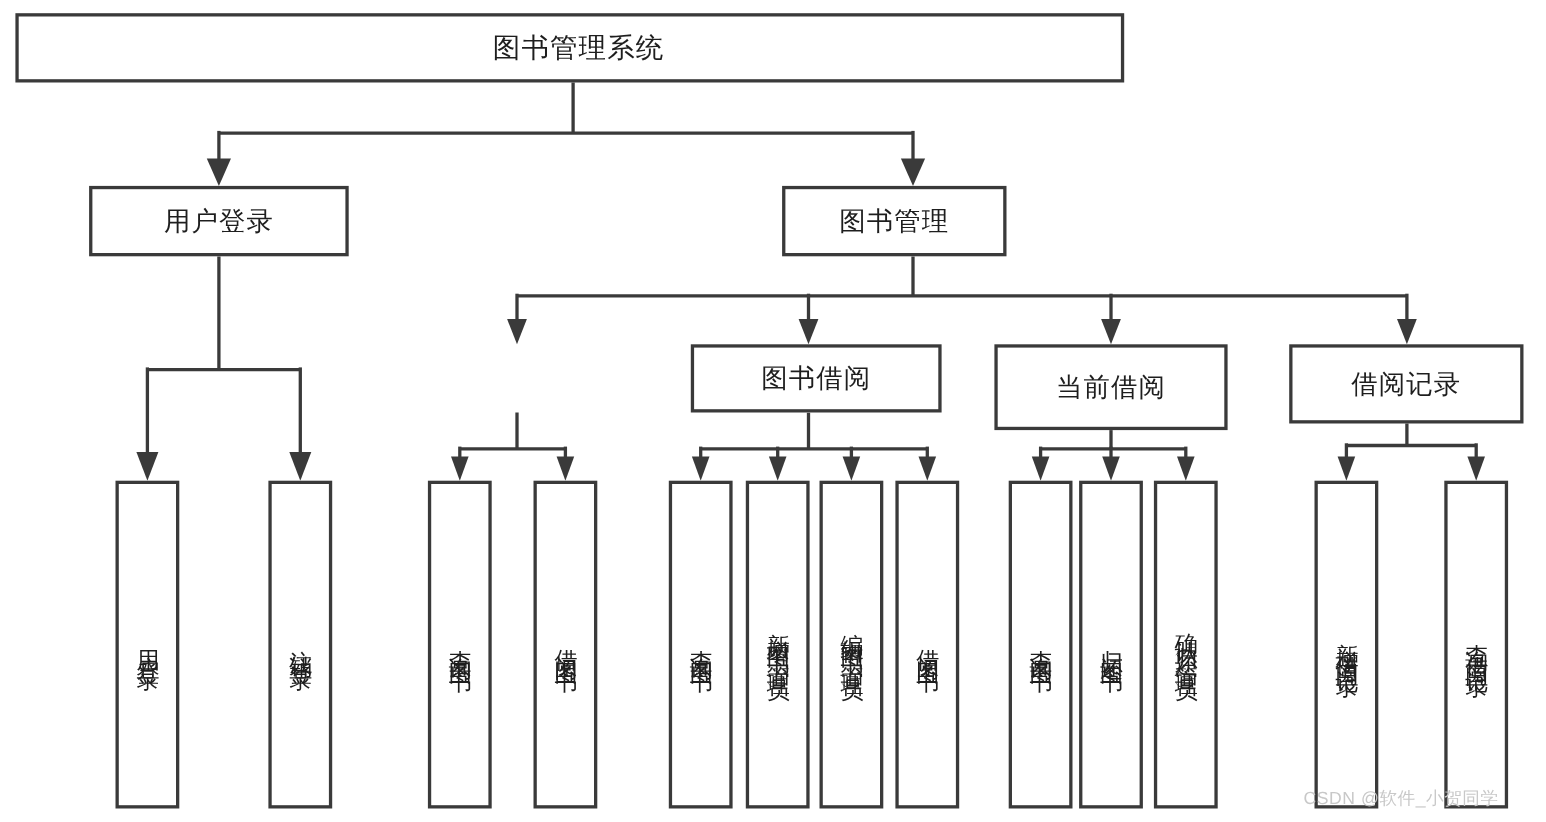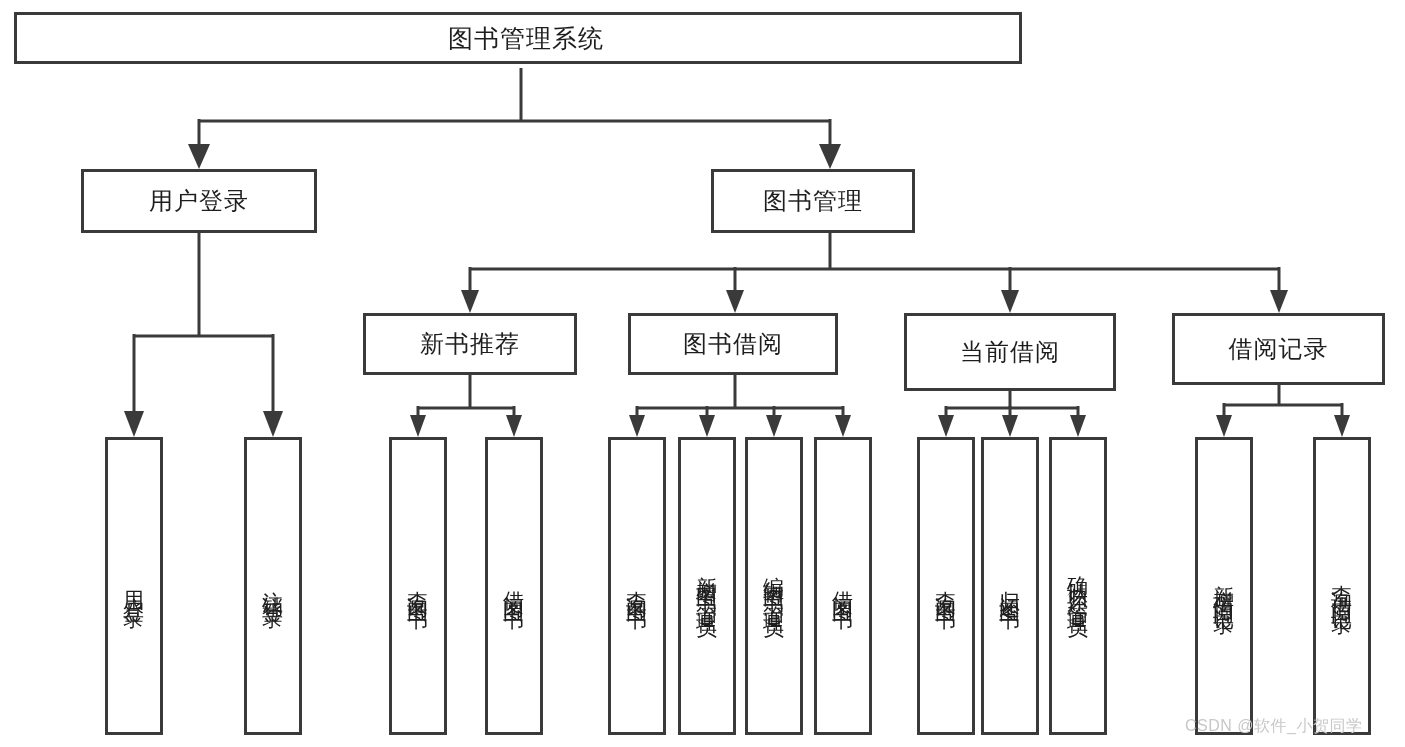--- a/index.html
+++ b/index.html
@@ -121,35 +121,32 @@
 
       <polygon points="938,415 954,415 946,437"></polygon>
       <polygon points="1002,415 1018,415 1010,437"></polygon>
       <polygon points="1070,415 1086,415 1078,437"></polygon>
 
       <polygon points="1216,415 1232,415 1224,437"></polygon>
       <polygon points="1334,415 1350,415 1342,437"></polygon>
     </g>
   </svg>
 
-  <div class="node h root" style="left:14px; top:12px; width:1008px; height:52px;padding-left:16px;">
+  <div class="node h root" style="left:14px; top:12px; width:1008px; height:63px;padding-left:16px;">
     <span>图书管理系统</span>
   </div>
 
   <div class="node h" style="left:81px; top:169px; width:236px; height:64px;">
     <span>用户登录</span>
   </div>
   <div class="node h" style="left:711px; top:169px; width:204px; height:64px;">
     <span>图书管理</span>
   </div>
 
-  <div class="node h" style="left:363px; top:313px; width:214px; height:62px;">
-    <span>新书推荐</span>
-  </div>
-  <div class="node h" style="left:628px; top:313px; width:210px; height:62px;">
+  <div class="node h" style="left:628px; top:313px; width:228px; height:62px;">
     <span>图书借阅</span>
   </div>
   <div class="node h" style="left:904px; top:313px; width:212px; height:78px;">
     <span>当前借阅</span>
   </div>
   <div class="node h" style="left:1172px; top:313px; width:213px; height:72px;">
     <span>借阅记录</span>
   </div>
 
   <div class="node v" style="left:105px;">

